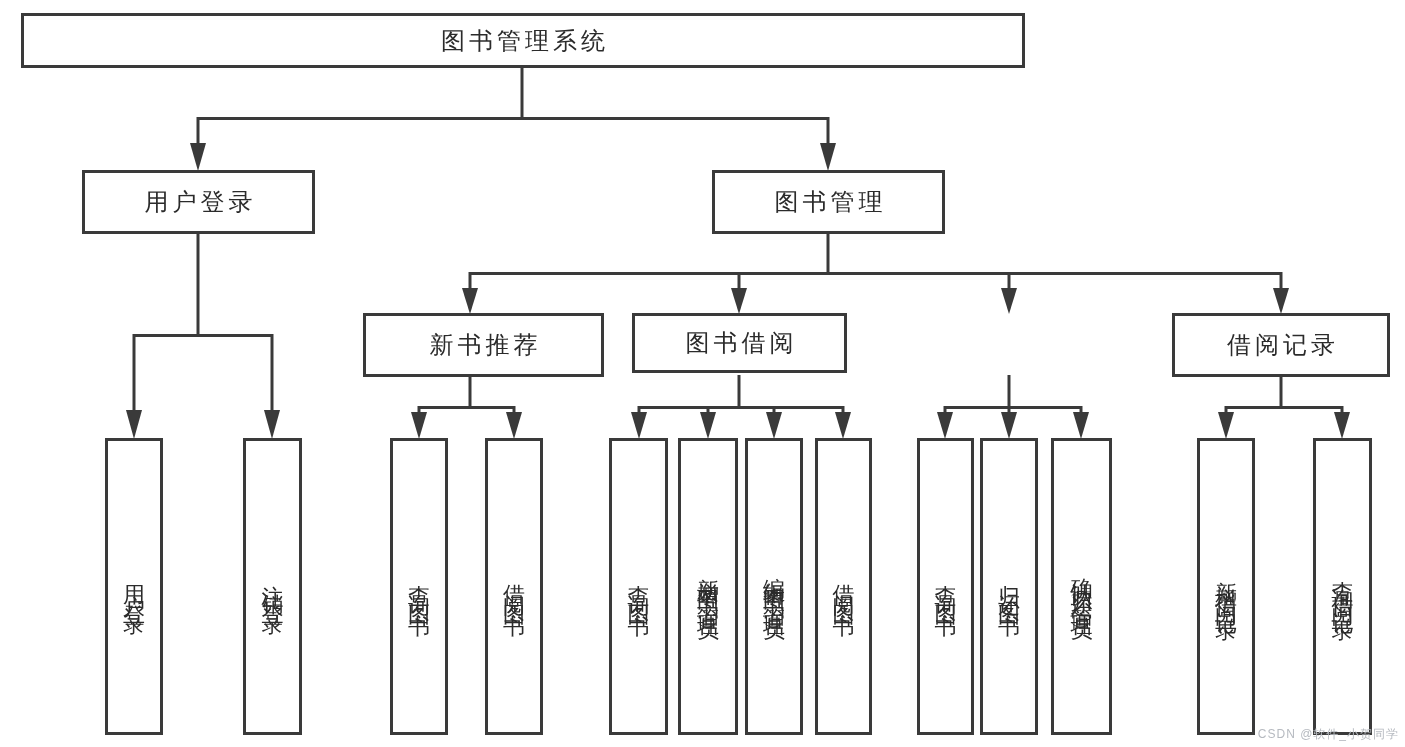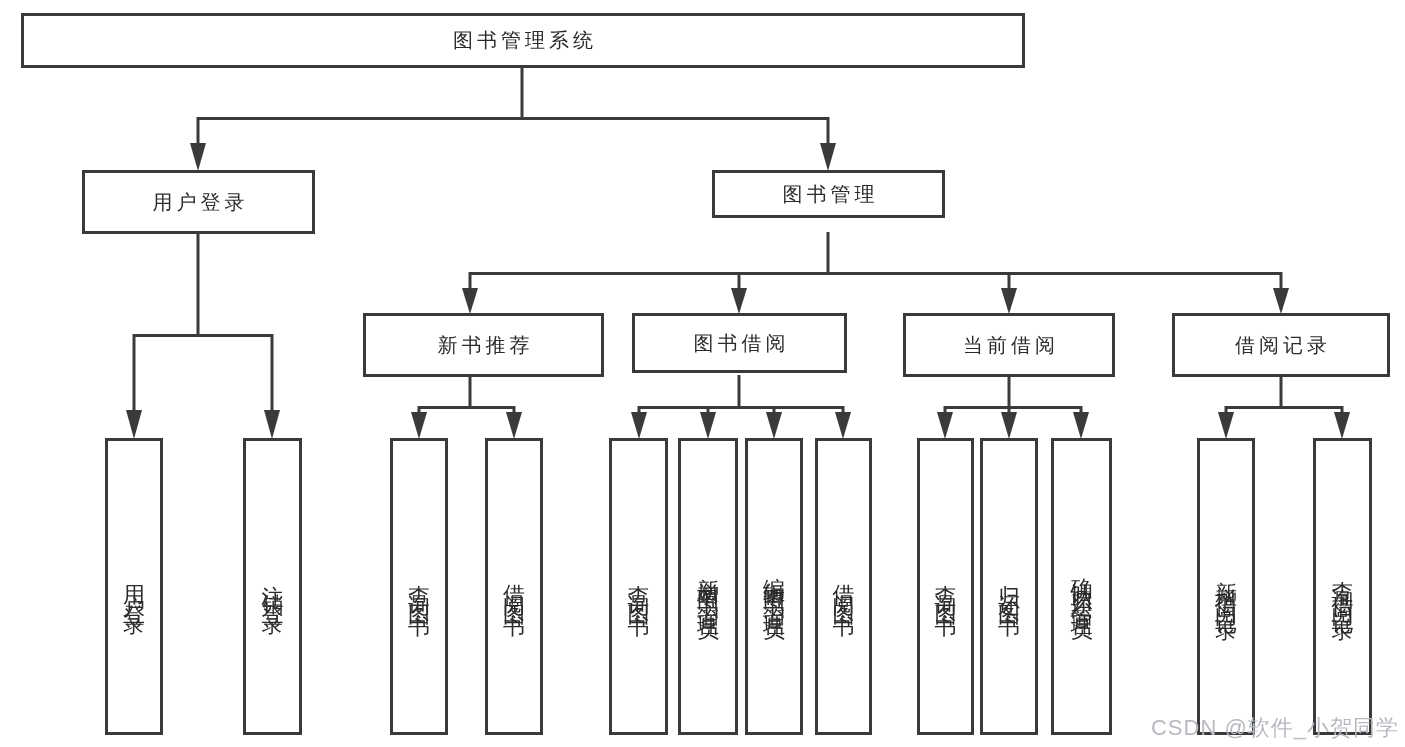--- a/index.html
+++ b/index.html
@@ -16,35 +16,35 @@
   .node{
     position:absolute;
     box-sizing:border-box;
     background:#ffffff;
     border:3px solid #3a3a3a;
     display:flex;
     align-items:center;
     justify-content:center;
     color:#2b2b2b;
   }
-  .h{font-size:20px;letter-spacing:4px;text-indent:4px;white-space:nowrap;}
+  .h{font-size:24px;letter-spacing:4px;text-indent:4px;white-space:nowrap;}
   .v{
     writing-mode:vertical-rl;
     text-orientation:mixed;
     font-size:22px;
     letter-spacing:10px;
     line-height:1;
   }
   .v.med{letter-spacing:8px;}
   .v.long{letter-spacing:6px;}
   .watermark{
     position:absolute;
     right:6px;
     bottom:4px;
-    font-size:22px;
+    font-size:12px;
     color:#b6bac0;
     letter-spacing:1px;
     white-space:nowrap;
   }
 </style>
 </head>
 <body>
 
 <div class="canvas">
 
@@ -106,25 +106,24 @@
     <line x1="1226" y1="407.5" x2="1342" y2="407.5"></line>
     <line x1="1226" y1="406" x2="1226" y2="415"></line>
     <polygon points="1218,412 1234,412 1226,439"></polygon>
     <line x1="1342" y1="406" x2="1342" y2="415"></line>
     <polygon points="1334,412 1350,412 1342,439"></polygon>
   </svg>
 
   <div class="node h" style="left:21px;top:13px;width:1004px;height:55px">图书管理系统</div>
 
   <div class="node h" style="left:82px;top:170px;width:233px;height:64px">用户登录</div>
-  <div class="node h" style="left:712px;top:170px;width:233px;height:48px">图书管理</div>
+  <div class="node h" style="left:712px;top:170px;width:233px;height:64px">图书管理</div>
 
   <div class="node h" style="left:363px;top:313px;width:241px;height:64px">新书推荐</div>
   <div class="node h" style="left:632px;top:313px;width:215px;height:60px">图书借阅</div>
-  <div class="node h" style="left:903px;top:313px;width:212px;height:64px">当前借阅</div>
   <div class="node h" style="left:1172px;top:313px;width:218px;height:64px">借阅记录</div>
 
   <div class="node v" style="left:105px;top:438px;width:58px;height:297px">用户登录</div>
   <div class="node v" style="left:243px;top:438px;width:59px;height:297px">注销登录</div>
 
   <div class="node v" style="left:390px;top:438px;width:58px;height:297px">查询图书</div>
   <div class="node v" style="left:485px;top:438px;width:58px;height:297px">借阅图书</div>
 
   <div class="node v" style="left:609px;top:438px;width:59px;height:297px">查询图书</div>
   <div class="node v long" style="left:678px;top:438px;width:60px;height:297px">新增图书（管理员）</div>

